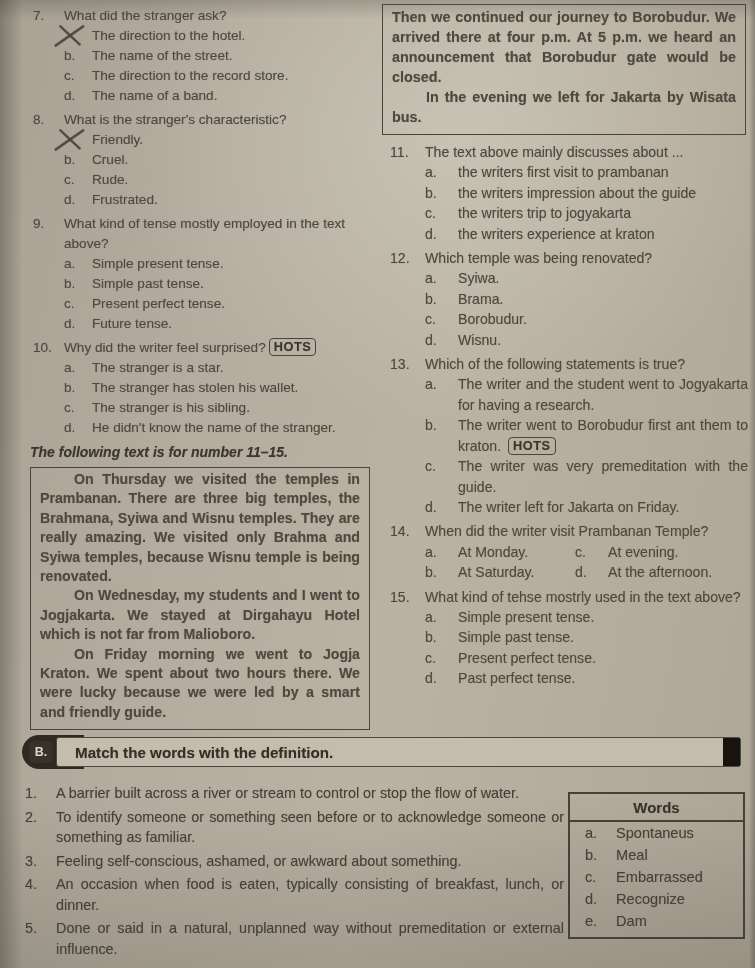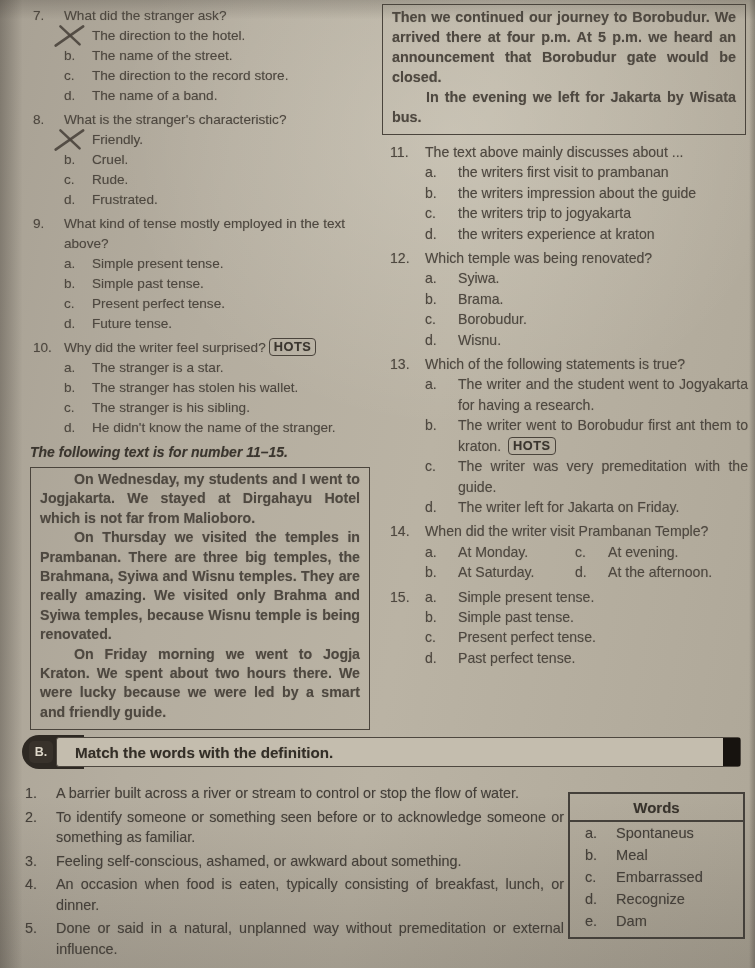--- a/index.html
+++ b/index.html
@@ -181,22 +181,22 @@
         <div class="opt">
           <span class="ol">d.</span>
           <span class="ot">He didn't know the name of the stranger.</span>
         </div>
       </div>
     </div>
 
     <div class="intro">The following text is for number 11–15.</div>
 
     <div class="pbox box-a">
+      <p>On Thursday we visited the temples in Prambanan. There are three big temples, the Brahmana, Syiwa and Wisnu temples. They are really amazing. We visited only Brahma and Syiwa temples, because Wisnu temple is being renovated.</p>
       <p>On Wednesday, my students and I went to Jogjakarta. We stayed at Dirgahayu Hotel which is not far from Malioboro.</p>
-      <p>On Thursday we visited the temples in Prambanan. There are three big temples, the Brahmana, Syiwa and Wisnu temples. They are really amazing. We visited only Brahma and Syiwa temples, because Wisnu temple is being renovated.</p>
       <p>On Friday morning we went to Jogja Kraton. We spent about two hours there. We were lucky because we were led by a smart and friendly guide.</p>
     </div>
   </section>
 
   <section class="col-b">
 
     <div class="pbox box-b">
       <p class="noindent">Then we continued our journey to Borobudur. We arrived there at four p.m. At 5 p.m. we heard an announcement that Borobudur gate would be closed.</p>
       <p>In the evening we left for Jakarta by Wisata bus.</p>
     </div>
@@ -291,20 +291,21 @@
             <span class="ol">d.</span>
             <span class="ot">At the afternoon.</span>
           </div>
         </div>
       </div>
     </div>
 
     <div class="q">
       <span class="qnum">15.</span>
       <div class="qbody">
+        <div class="stem" style="text-align:justify;">What kind of tehse mostrly used in the text above?</div>
         <div class="opt">
           <span class="ol">a.</span>
           <span class="ot">Simple present tense.</span>
         </div>
         <div class="opt">
           <span class="ol">b.</span>
           <span class="ot">Simple past tense.</span>
         </div>
         <div class="opt">
           <span class="ol">c.</span>

